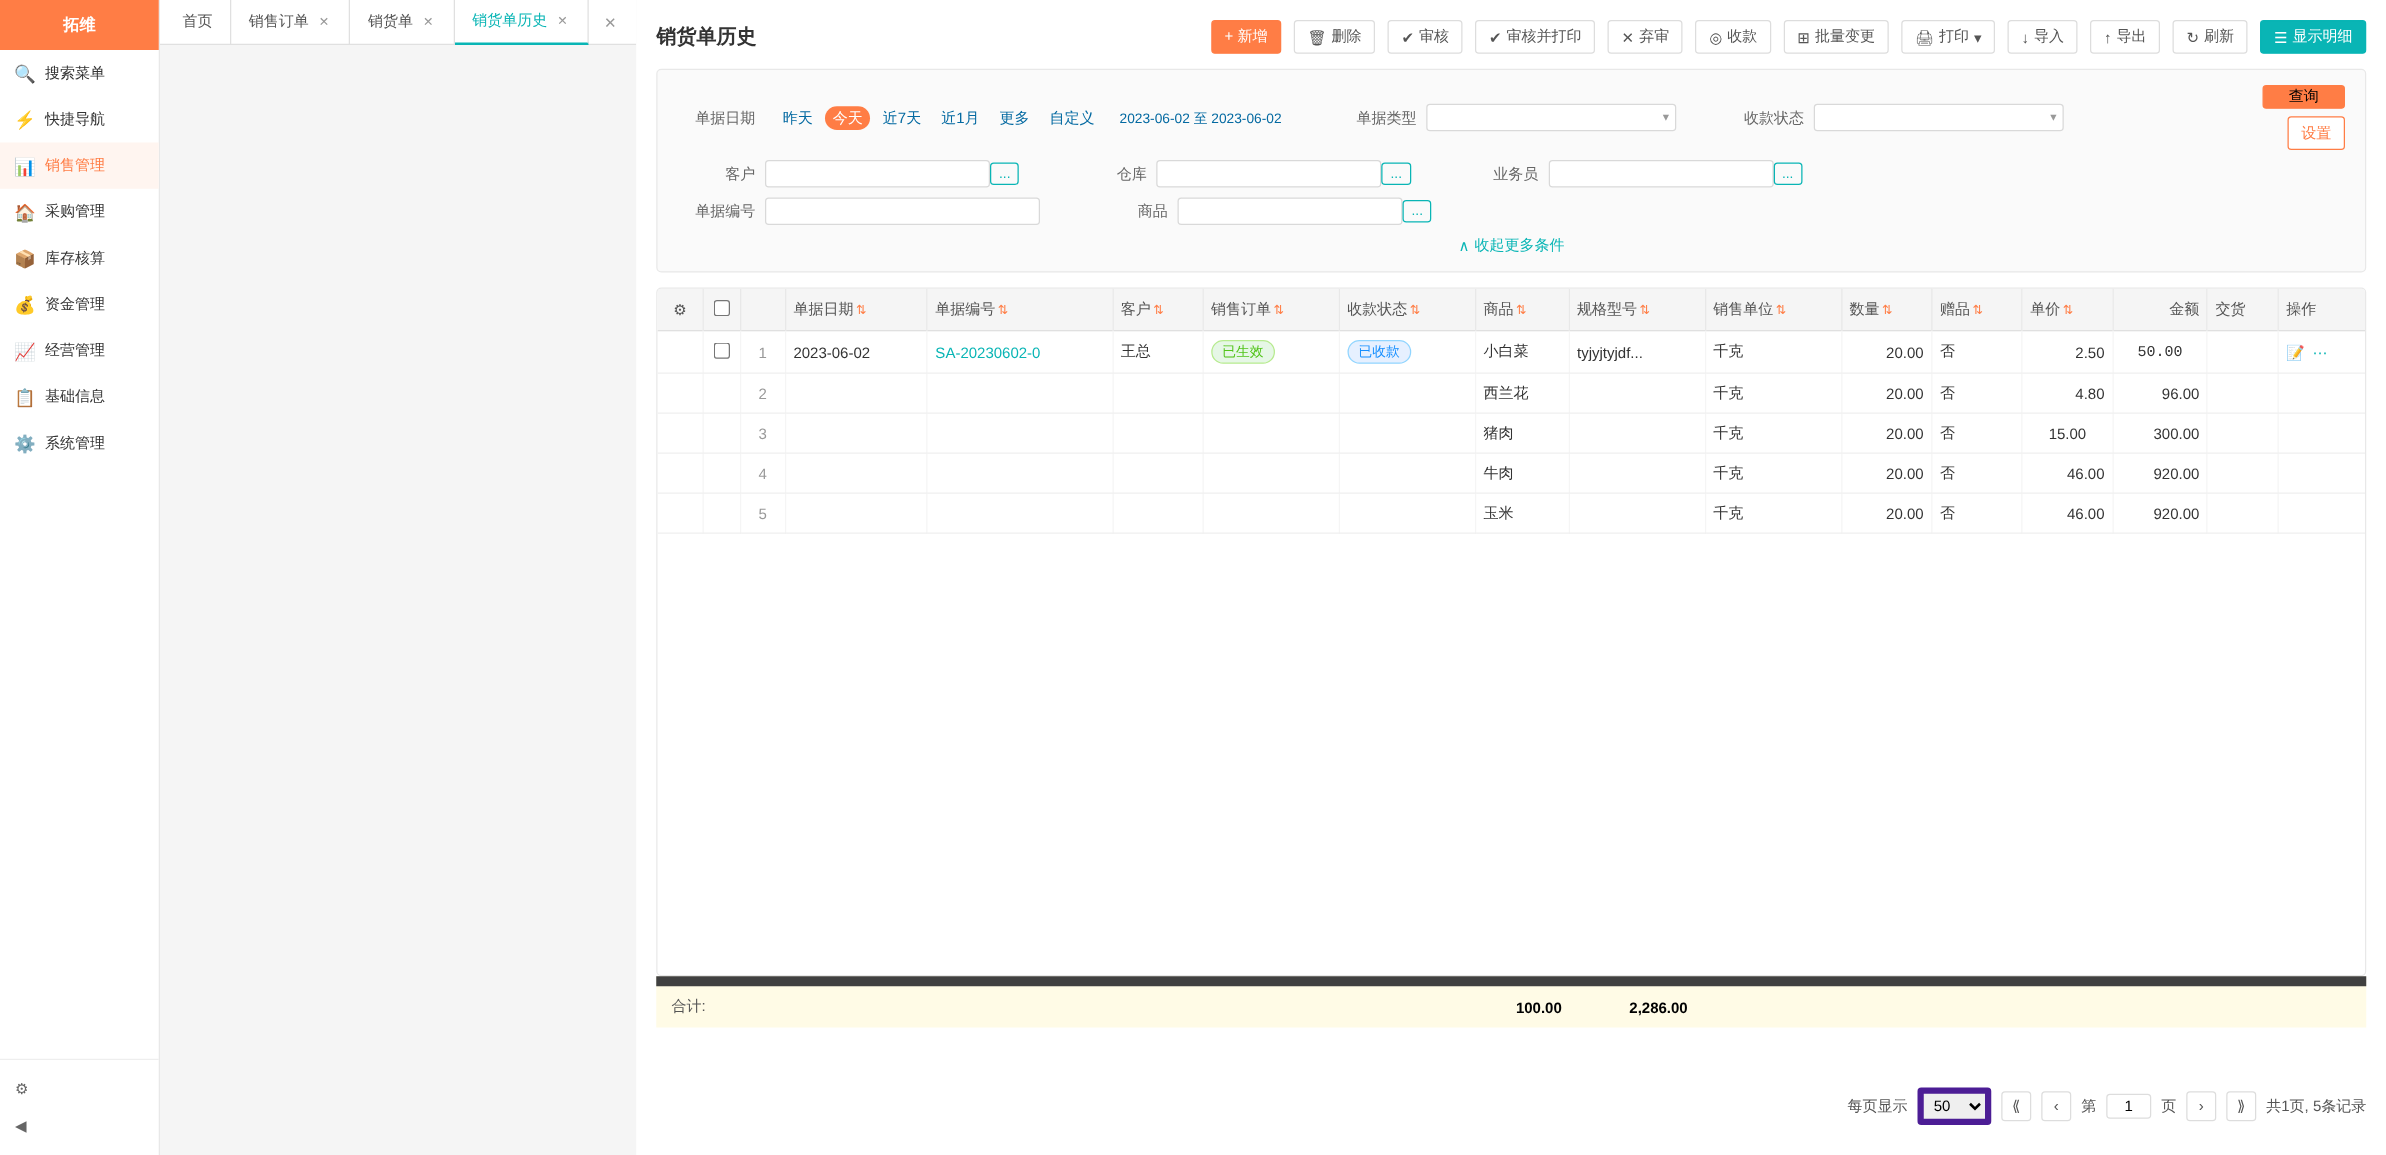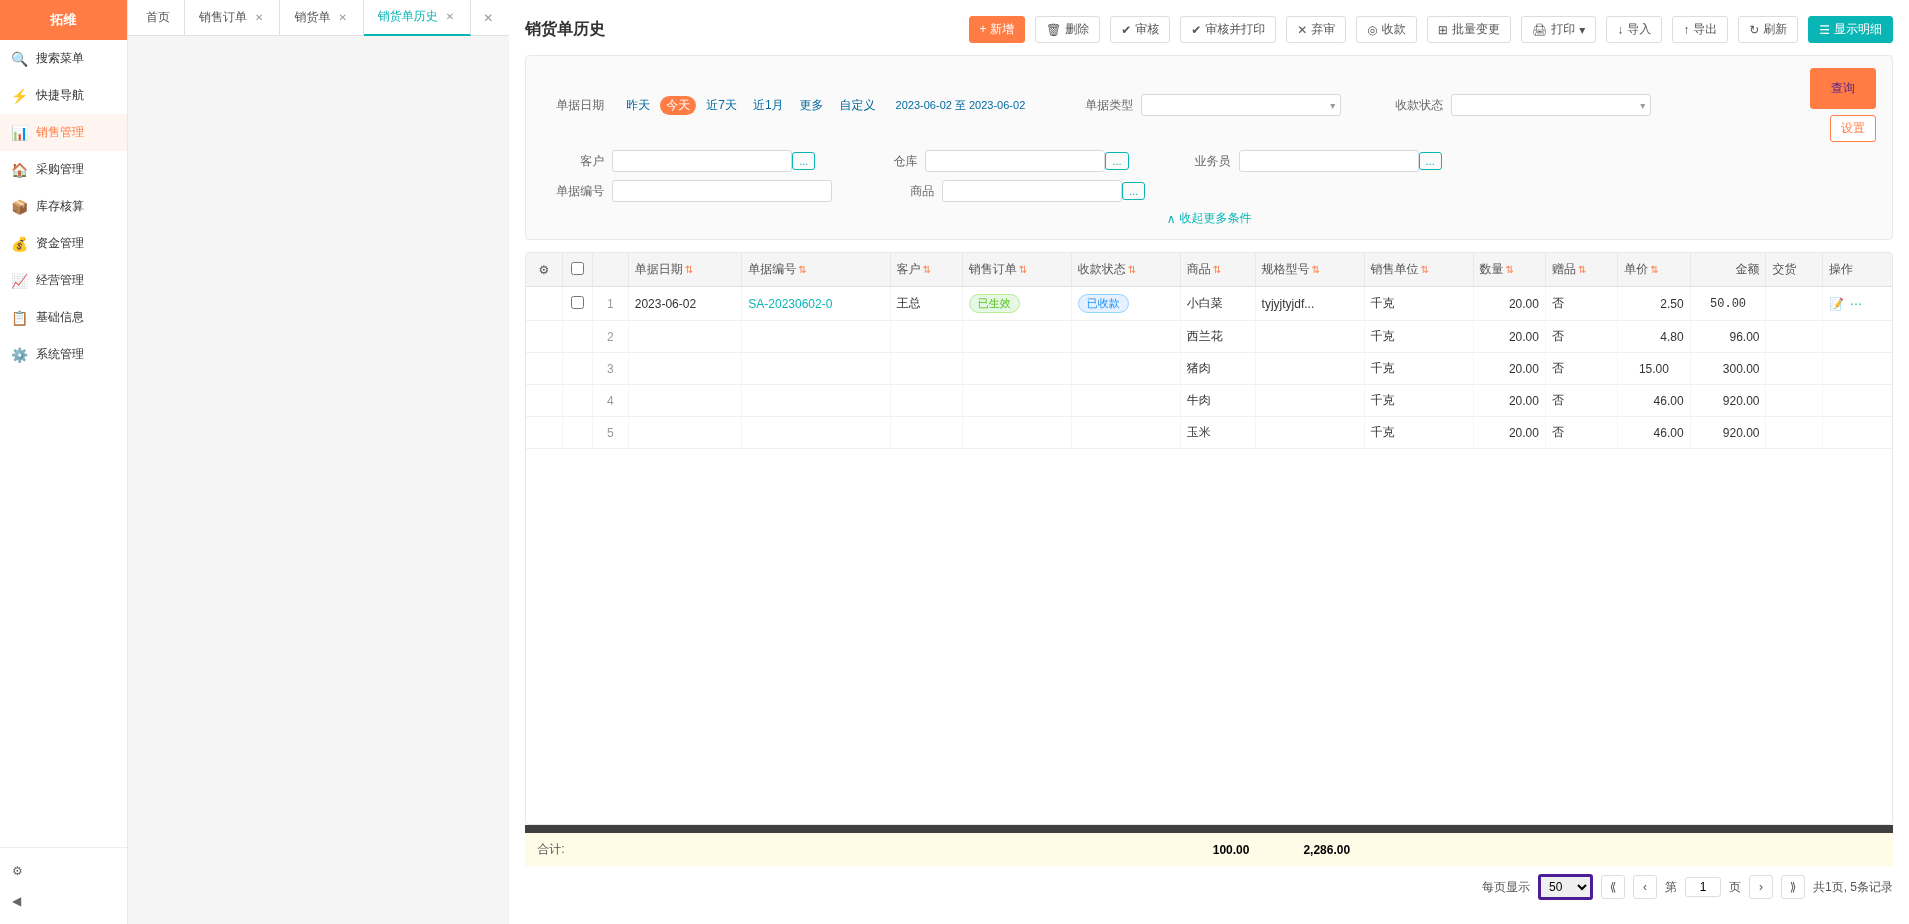--- a/index.html
+++ b/index.html
@@ -269,23 +269,24 @@
     .footer-label { color: #555; width: 80px; }
 
     
     .pagination-bar {
       display: flex;
       align-items: center;
       justify-content: flex-end;
       padding: 8px 0;
       gap: 8px;
       color: #555;
+      margin-top: 40px;
     }
     .page-size-select {
-      border: 3px solid #4c1d95;
+      border: 5px solid #4c1d95;
       border-radius: 3px;
       padding: 2px 4px;
     }
     .page-btn {
       width: 24px;
       height: 24px;
       display: flex;
       align-items: center;
       justify-content: center;
       border: 1px solid #ddd;
@@ -478,21 +479,21 @@
         </div>
         <div class="filter-field" style="margin-left:40px;">
           <span class="filter-label">收款状态</span>
           <div class="select-wrapper">
             <select class="filter-select">
               <option value=""></option>
             </select>
           </div>
         </div>
         <div style="margin-left:auto;display:flex;flex-direction:column;gap:6px;align-items:flex-end;">
-          <button class="btn" style="background:#ff7d45;color:#4c1d95;border-color:#ff7d45;padding:11px 20px;">查询</button>
+          <button class="btn" style="background:#ff7d45;color:#000000;border-color:#ff7d45;padding:0 20px;">查询</button>
           <button class="btn btn-orange-outline">设置</button>
         </div>
       </div>
 
       <div class="filter-row">
         <div class="filter-field">
           <span class="filter-label">客户</span>
           <input class="filter-input" type="text" style="">
           <span class="ellipsis-btn">...</span>
         </div>

